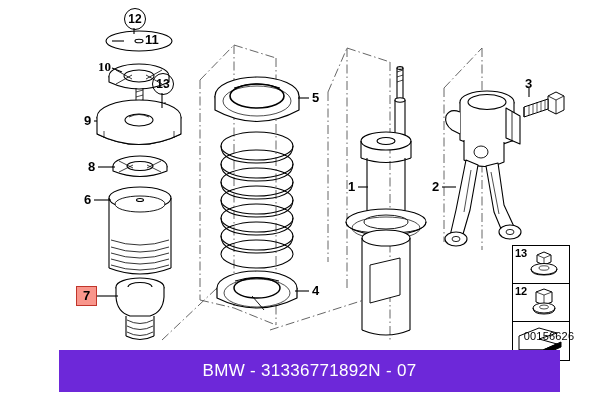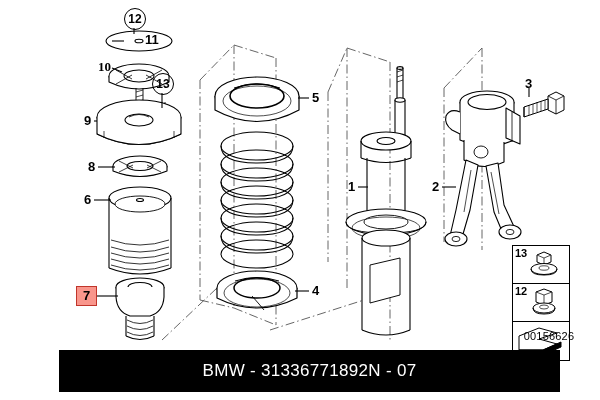--- a/index.html
+++ b/index.html
@@ -84,21 +84,21 @@
     font-family: "Liberation Sans", sans-serif;
     color: #000;
     letter-spacing: 0.2px;
   }
   #footer-bar {
     position: absolute;
     left: 47px;
     top: 350px;
     width: 501px;
     height: 42px;
-    background: #000000;
+    background: #6d28d9;
     display: flex;
     align-items: center;
     justify-content: center;
   }
   #footer-bar .ftxt {
     color: #ffffff;
     font-size: 17px;
     font-family: "Liberation Sans", sans-serif;
     letter-spacing: 0.3px;
   }

